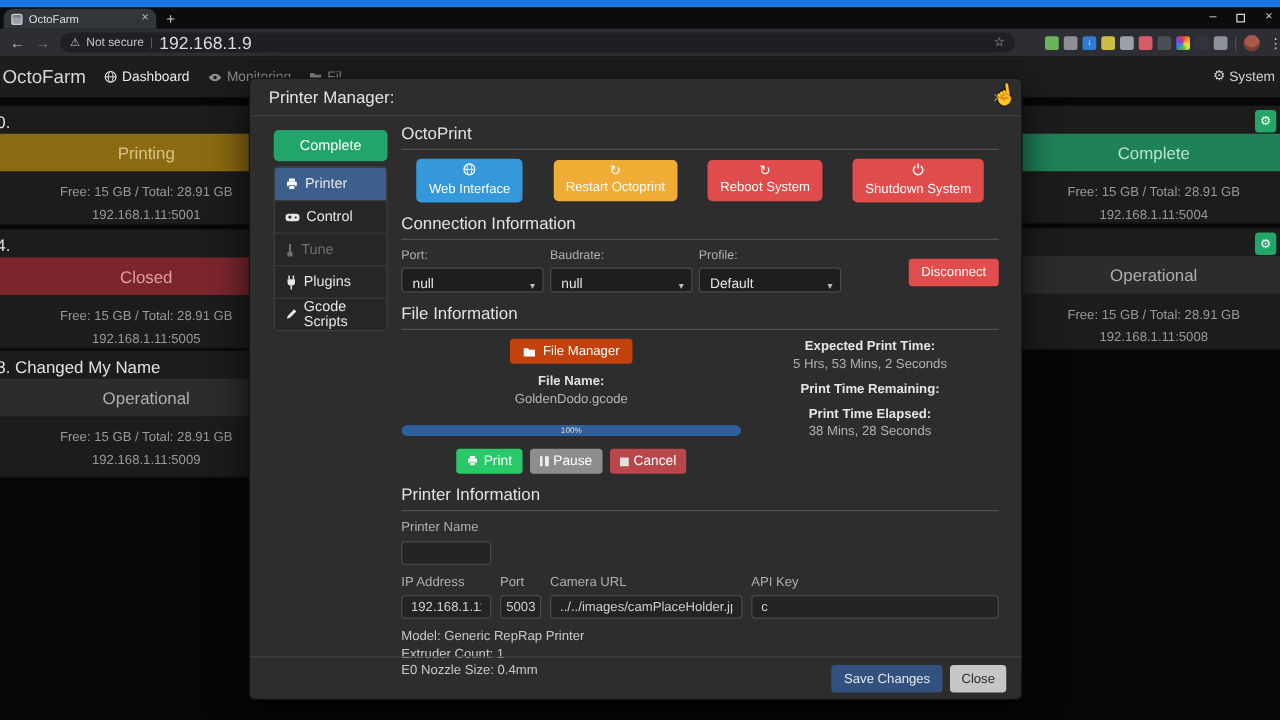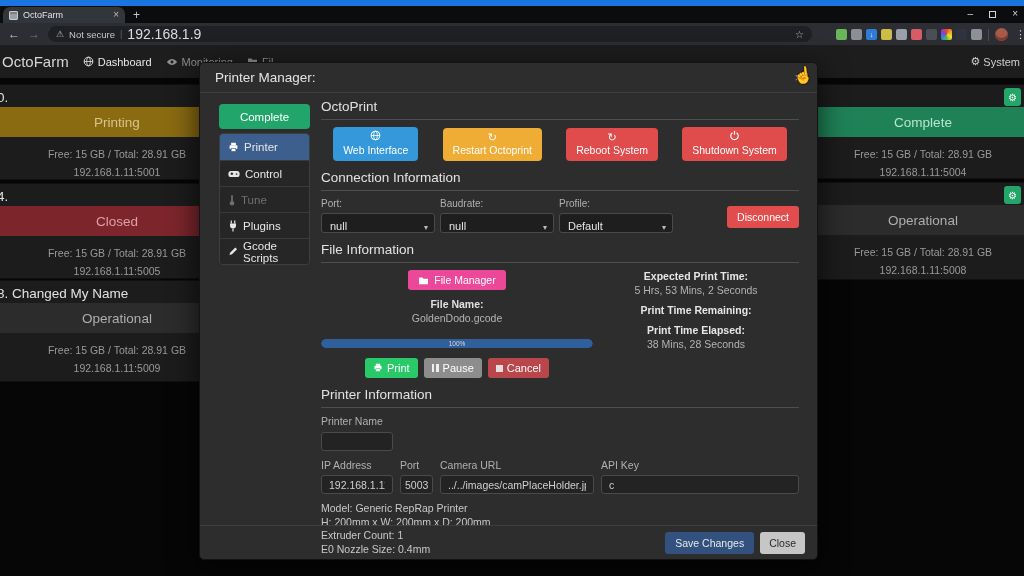--- a/index.html
+++ b/index.html
@@ -93,21 +93,21 @@
   .field-label { font-size:10px; color:#b0b0b0; display:block; margin-bottom:4px; }
   .select { height:20px; background:#1e1e1e; border:1px solid #4a4a4a; border-radius:3px;
             color:#e4e4e4; font-size:11px; display:flex; align-items:flex-end; padding:0 8px;
             position:relative; }
   .select .caret { position:absolute; right:6px; font-size:8px; color:#bbb; }
   .disconnect-btn { margin-left:auto; margin-top:8px; background:#e14c4c; color:#fff; font-size:10.5px;
                     border-radius:3px; padding:5px 10px; }
   .file-cols { display:flex; margin-top:0; }
   .file-left { width:272px; text-align:center; }
   .file-right { flex:1; text-align:center; }
-  .fm-btn { display:inline-flex; align-items:center; gap:5px; background:#ec4899; color:#fff;
+  .fm-btn { display:inline-flex; align-items:center; gap:5px; background:#c2410c; color:#fff;
             font-size:10.5px; border-radius:3px; padding:4px 10px; margin:7px auto 6px; }
   .fl-label { font-size:10.5px; color:#e0e0e0; font-weight:bold; margin-top:2px; }
   .fl-value { font-size:10.5px; color:#b4b4b4; margin-top:2px; }
   .progress { margin:15px 0 10px; height:9px; background:#181818; border-radius:5px; position:relative;
               overflow:hidden; }
   .progress-fill { height:100%; background:#30609c; border-radius:5px; }
   .progress-label { position:absolute; left:0; right:0; top:0; font-size:6.5px; color:#dcdcdc;
                     text-align:center; line-height:9px; }
   .pbtn-row { display:flex; justify-content:center; gap:6px; }
   .pbtn { display:inline-flex; align-items:center; gap:4px; color:#fff; font-size:11px;
@@ -430,21 +430,20 @@
         <input class="tinput" style="width: 154px;" value="../../images/camPlaceHolder.jpg">
       </div>
       <div class="pi-field" style="flex:1;">
         <span class="field-label">API Key</span>
         <input class="tinput" style="width: 100%;" value="c">
       </div>
     </div>
 
     <div class="model-lines">
       <div>Model: Generic RepRap Printer</div>
-      <div>H: 200mm x W: 200mm x D: 200mm</div>
       <div>Extruder Count: 1</div>
       <div>E0 Nozzle Size: 0.4mm</div>
     </div>
   </div>
 
   <div class="modal-footer">
     <span class="save-btn">Save Changes</span>
     <span class="close-btn">Close</span>
   </div>
 </div>

